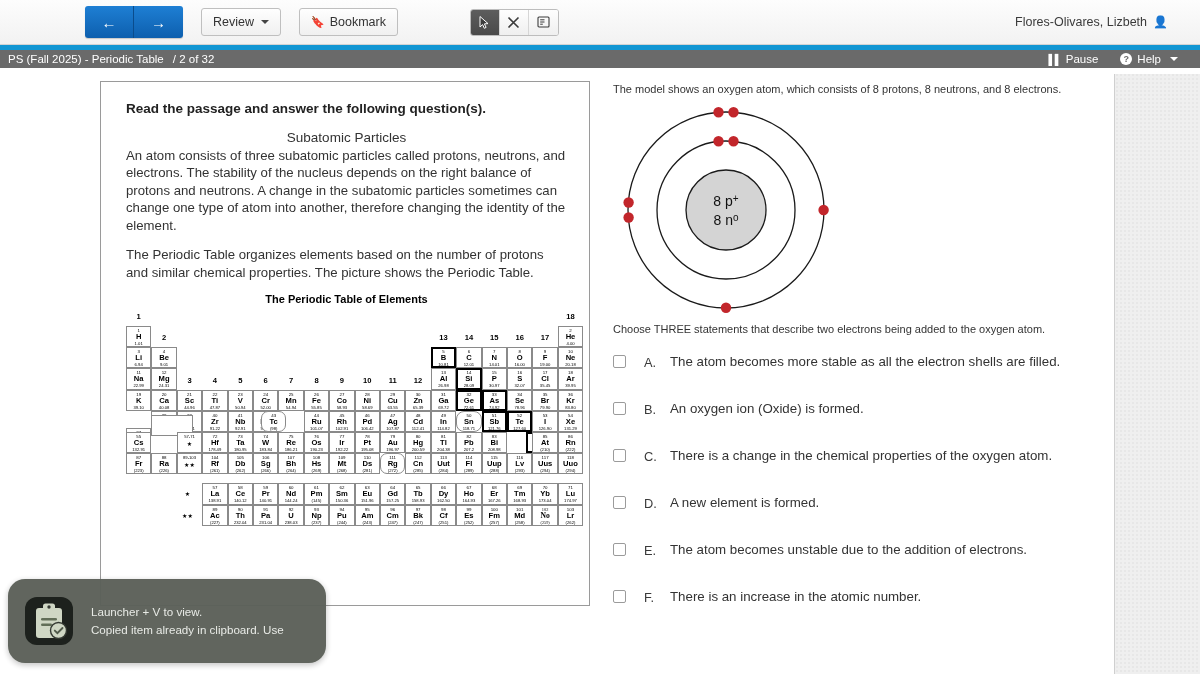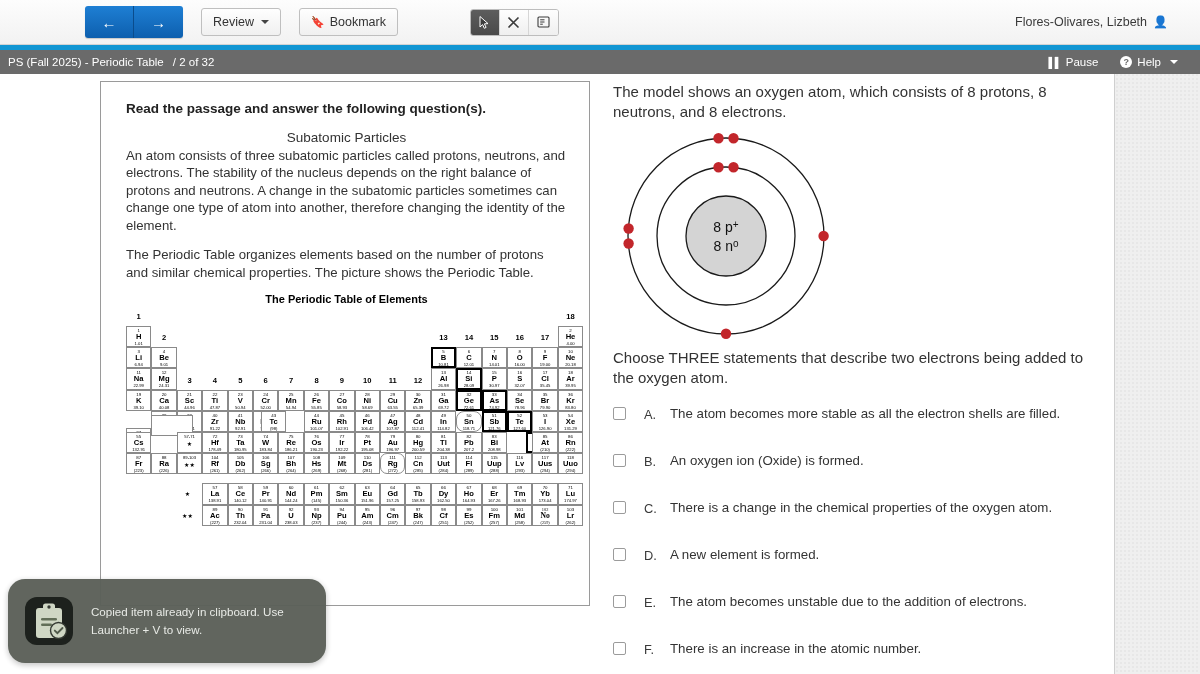--- a/index.html
+++ b/index.html
@@ -76,21 +76,21 @@
   .person-ic { font-size: 12px; }
 
   
   #bluebar {
     position: absolute; left: 0; top: 45px;
     width: 1200px; height: 5px;
     background: #1296d3;
   }
   #statusbar {
     position: absolute; left: 0; top: 50px;
-    width: 1200px; height: 24px;
+    width: 1200px; height: 18px;
     background: #6a6a6a;
     display: flex; align-items: center;
     color: #fff; font-size: 11.5px;
   }
   #assessment-title { margin-left: 8px; }
   #page-counter { margin-left: 9px; }
   .sb-right { margin-left: auto; display: flex; align-items: center; }
   .sb-item {
     display: flex; align-items: center; gap: 5px;
     margin-right: 22px; cursor: pointer; font-size: 11.5px;
@@ -191,21 +191,21 @@
   }
   
   .stair { box-shadow: inset 0 0 0 1px #000; border-color: #000; }
 
   
   #right-col {
     position: absolute; left: 613px; top: 8px;
     width: 490px;
   }
   .qtext {
-    font-size: 15px; color: #333; line-height: 1.36;
+    font-size: 11px; color: #333; line-height: 1.36;
     margin: 0;
   }
   #atom-svg-wrap {
     margin: 6px 0 4px 0;
     height: 215px;
   }
   #prompt { margin-top: 4px; }
   #choices { margin-top: 16px; }
   .choice {
     display: flex; align-items: flex-start;
@@ -547,21 +547,21 @@
             <div class="cell" style="left: 101.6px; top: 103.8px;">
               <span class="z">41</span>
               <span class="sym">Nb</span>
               <span class="mass">92.91</span>
             </div>
             <div class="cell" style="left: 127px; top: 103.8px;">
               <span class="z">42</span>
               <span class="sym">Mo</span>
               <span class="mass">95.94</span>
             </div>
-            <div class="cell" style="left: 135px; top: 103.8px;">
+            <div class="cell" style="left: 135px; top: 103.8px; border-radius: 7px;">
               <span class="z">43</span>
               <span class="sym">Tc</span>
               <span class="mass">(98)</span>
             </div>
             <div class="cell" style="left: 177.8px; top: 103.8px;">
               <span class="z">44</span>
               <span class="sym">Ru</span>
               <span class="mass">101.07</span>
             </div>
             <div class="cell" style="left: 203.2px; top: 103.8px;">
@@ -1019,16 +1019,16 @@
       <rect x="11" y="11" width="26" height="30" rx="3" fill="#ced6c3"></rect>
       <rect x="18" y="6.5" width="12" height="7" rx="2.5" fill="#ced6c3"></rect>
       <circle cx="24" cy="10" r="1.7" fill="#2e332c"></circle>
       <rect x="16" y="21" width="16" height="2.6" rx="1.3" fill="#5c6a52"></rect>
       <rect x="16" y="26.5" width="11" height="2.6" rx="1.3" fill="#5c6a52"></rect>
       <circle cx="33.5" cy="33.5" r="8" fill="#ced6c3" stroke="#2e332c" stroke-width="1.4"></circle>
       <path d="M29.8 33.6 l2.6 2.6 l5.1 -5.2" stroke="#4b5545" stroke-width="1.9" fill="none" stroke-linecap="round"></path>
     </svg>
   </div>
   <div id="toast-text">
+    <div>Launcher + V to view.</div>
     <div>Copied item already in clipboard. Use</div>
-    <div>Launcher + V to view.</div>
   </div>
 </div>
 
 </body></html>

